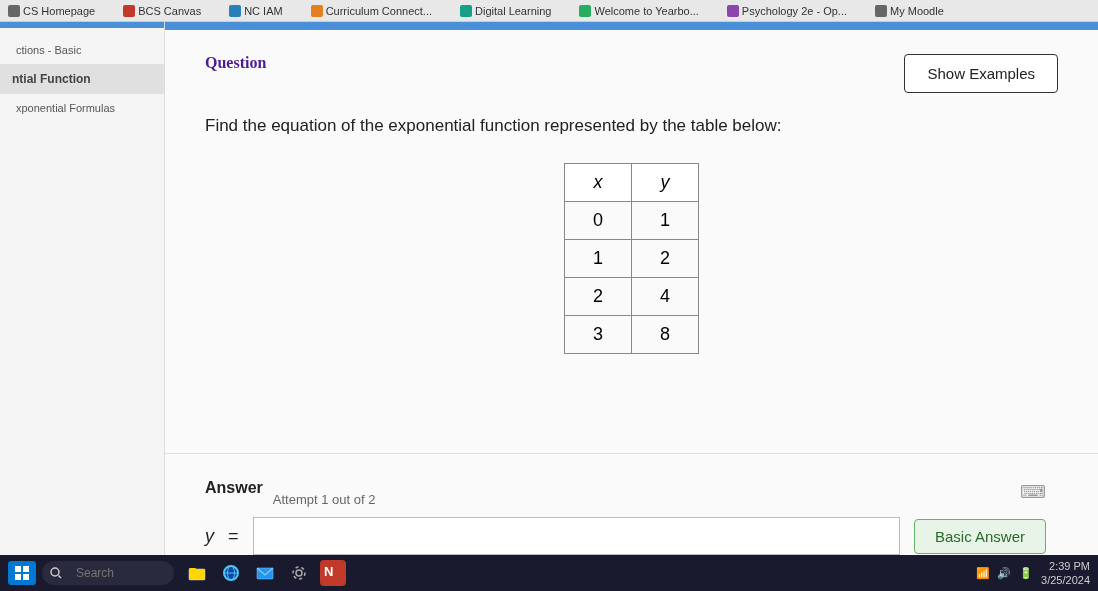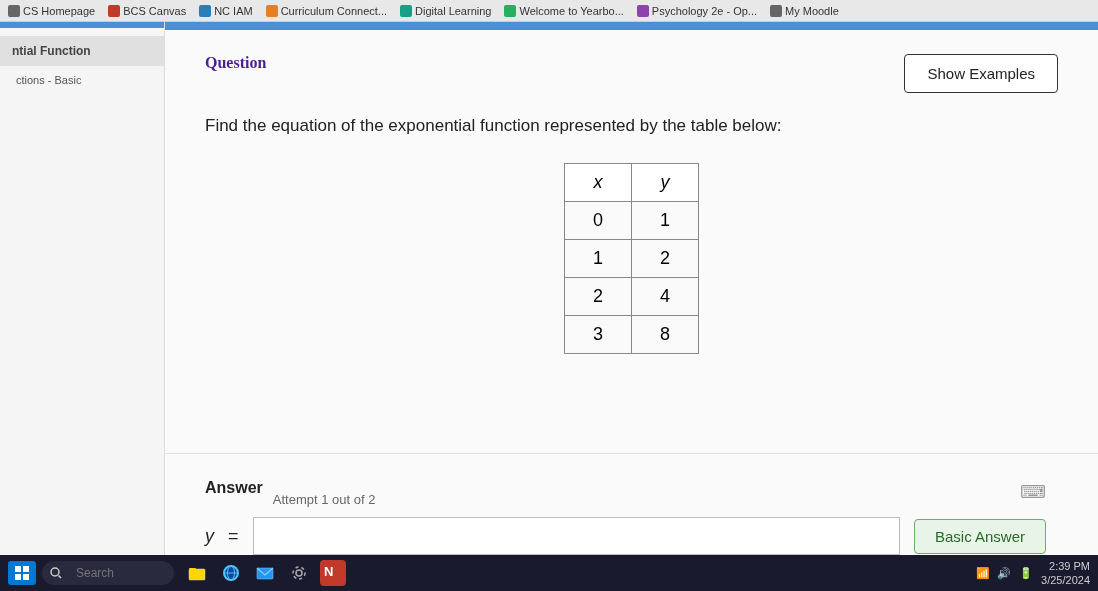--- a/index.html
+++ b/index.html
@@ -13,21 +13,21 @@
       flex-direction: column;
     }
 
     
     .browser-bar {
       background: #e8e8e8;
       height: 22px;
       display: flex;
       align-items: center;
       padding: 0 8px;
-      gap: 13px;
+      gap: 28px;
       font-size: 11px;
       color: #333;
       border-bottom: 1px solid #ccc;
       flex-shrink: 0;
     }
     .browser-bar span {
       display: flex;
       align-items: center;
       gap: 3px;
       white-space: nowrap;
@@ -330,25 +330,28 @@
     <span class="favicon"></span>
     <span>My Moodle</span>
   </span>
 </div>
 
 <div class="main-layout">
 
   <div class="sidebar">
     <div class="sidebar-progress-bar"></div>
     <div class="sidebar-content">
+      <div class="sidebar-item sub">
+        <span>ctions - Basic</span>
+      </div>
       <div class="sidebar-item active">
         <span>ntial Function</span>
       </div>
       <div class="sidebar-item sub">
-        <span>ctions - Basic</span>
+        <span>xponential Formulas</span>
       </div>
     </div>
   </div>
 
   <div class="content-area">
     <div class="content-top-bar"></div>
 
     <div class="question-area">
       <div class="question-header">
         <div class="question-label">Question</div>

